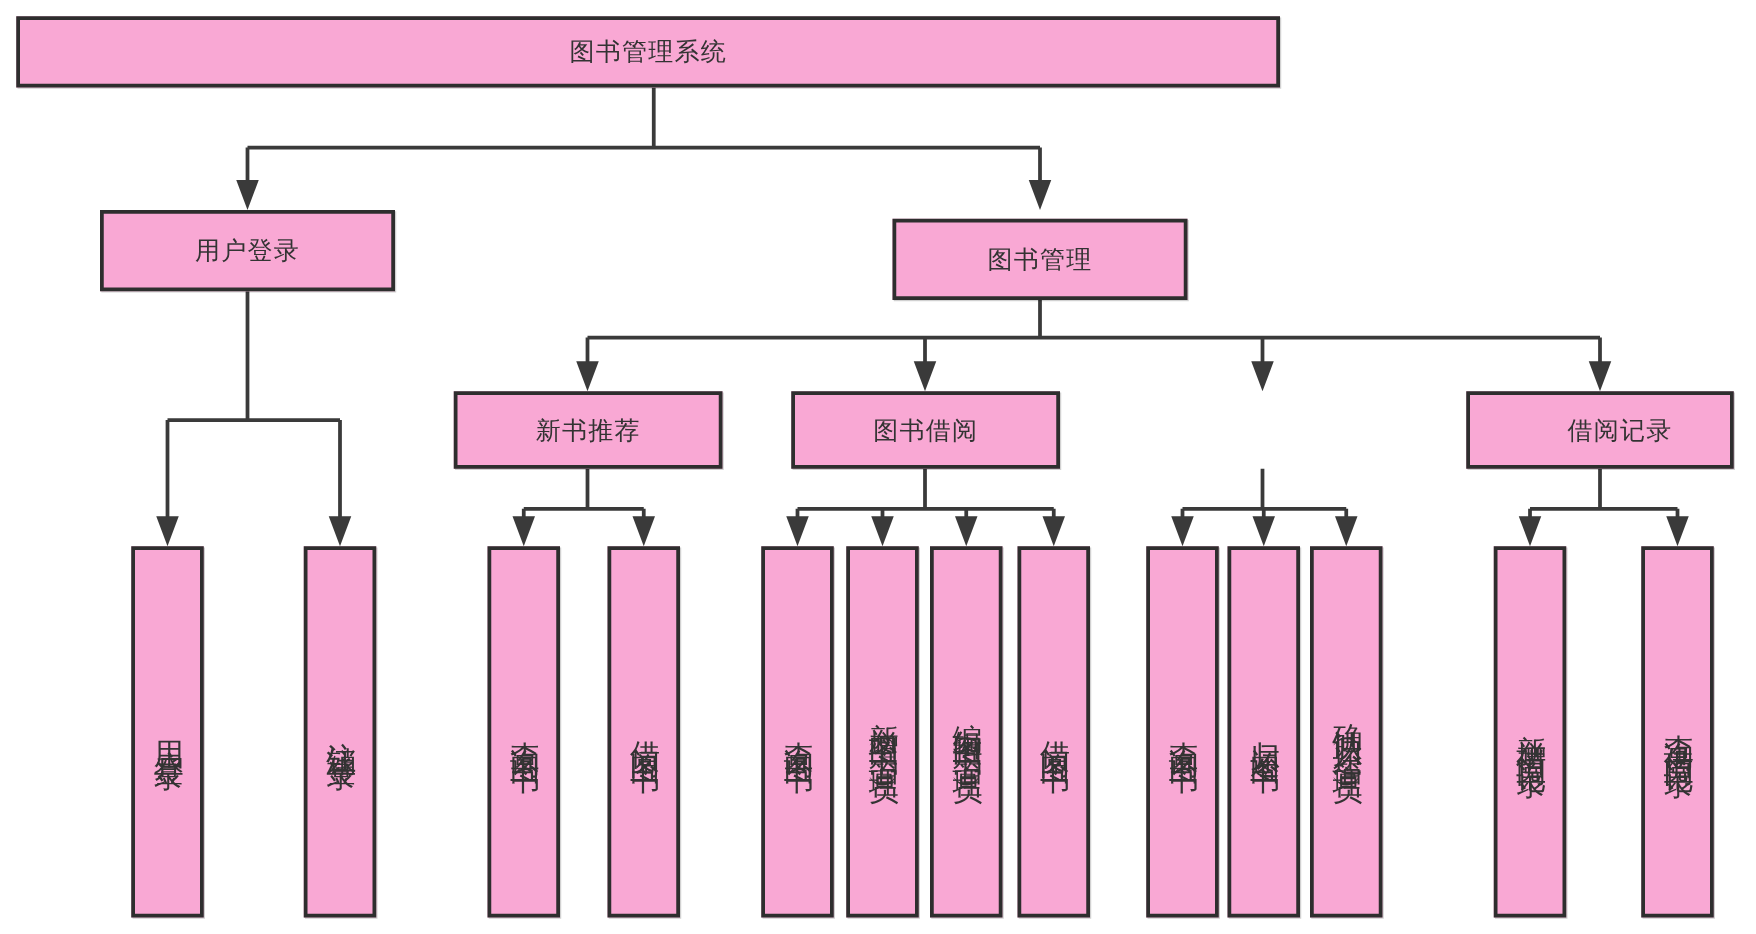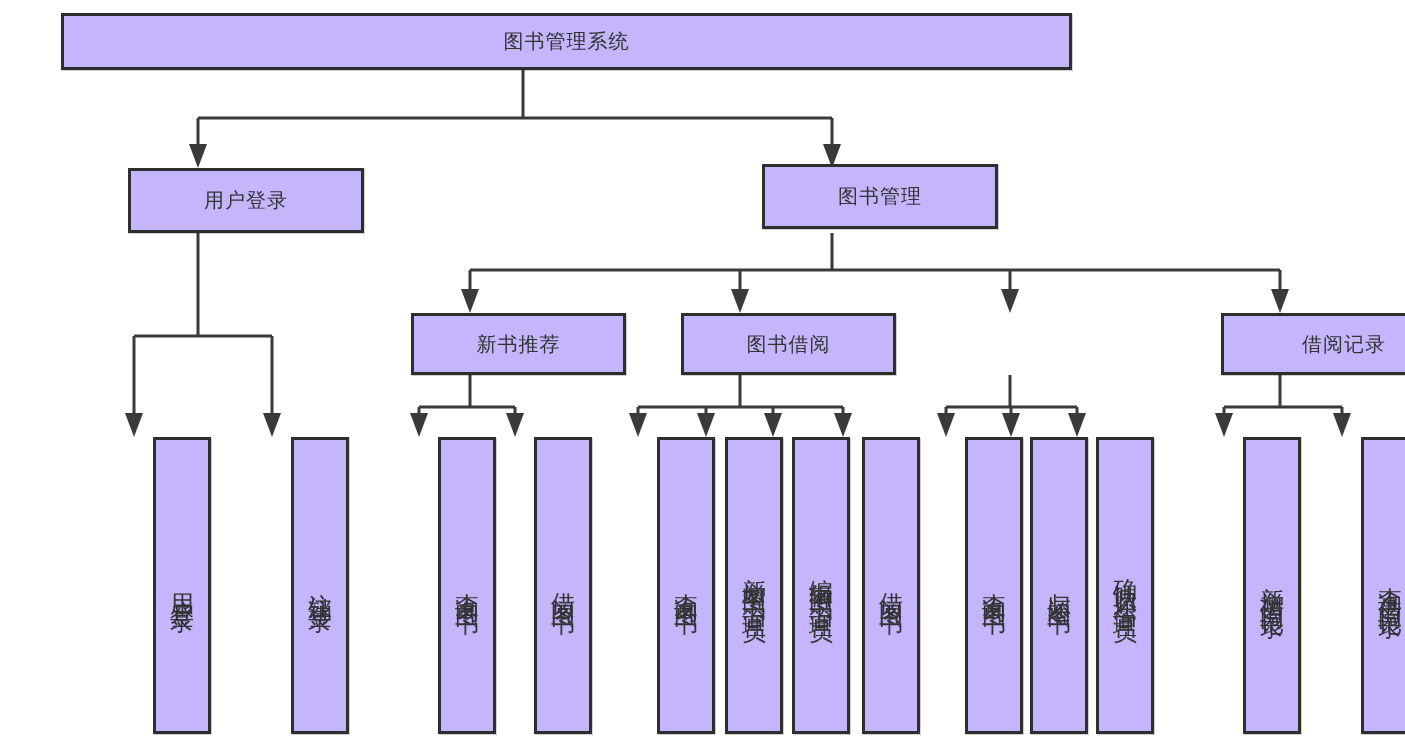--- a/index.html
+++ b/index.html
@@ -32,31 +32,30 @@
     stroke-width: 3;
     fill: none;
   }
   .arrowhead {
     fill: var(--line);
     stroke: none;
   }
   .node {
     position: absolute;
     z-index: 2;
-    background: #c4b5fd;
+    background: #f9a8d4;
     border: 3px solid var(--border);
     box-shadow: 1px 1px 0 rgba(0,0,0,0.18);
     display: flex;
     align-items: center;
     justify-content: center;
     color: var(--text);
     font-size: 20px;
     letter-spacing: 1px;
     text-align: right;
-    margin-left: 48px;
   }
   .vnode span {
     writing-mode: vertical-rl;
     text-orientation: mixed;
     font-size: 24px;
     letter-spacing: 6px;
     line-height: 1;
     color: var(--text);
   }
   .watermark {
@@ -104,21 +103,21 @@
       M1333 413 L1351 413 L1342 437 Z"></path>
   </svg>
 
   <div class="node" style="left:13px; top:13px; width:1011px; height:57px;">
     <span>图书管理系统</span>
   </div>
 
   <div class="node" style="left:80px; top:168px; width:236px; height:65px;">
     <span>用户登录</span>
   </div>
-  <div class="node" style="left:714px; top:164px; width:236px; height:65px;">
+  <div class="node" style="left:714px; top:175px; width:236px; height:65px;">
     <span>图书管理</span>
   </div>
 
   <div class="node" style="left:363px; top:313px; width:215px; height:62px;">
     <span>新书推荐</span>
   </div>
   <div class="node" style="left:633px; top:313px; width:215px; height:62px;">
     <span>图书借阅</span>
   </div>
   <div class="node" style="left:1173px; top:313px; width:214px; height:62px;padding-left:32px;">

